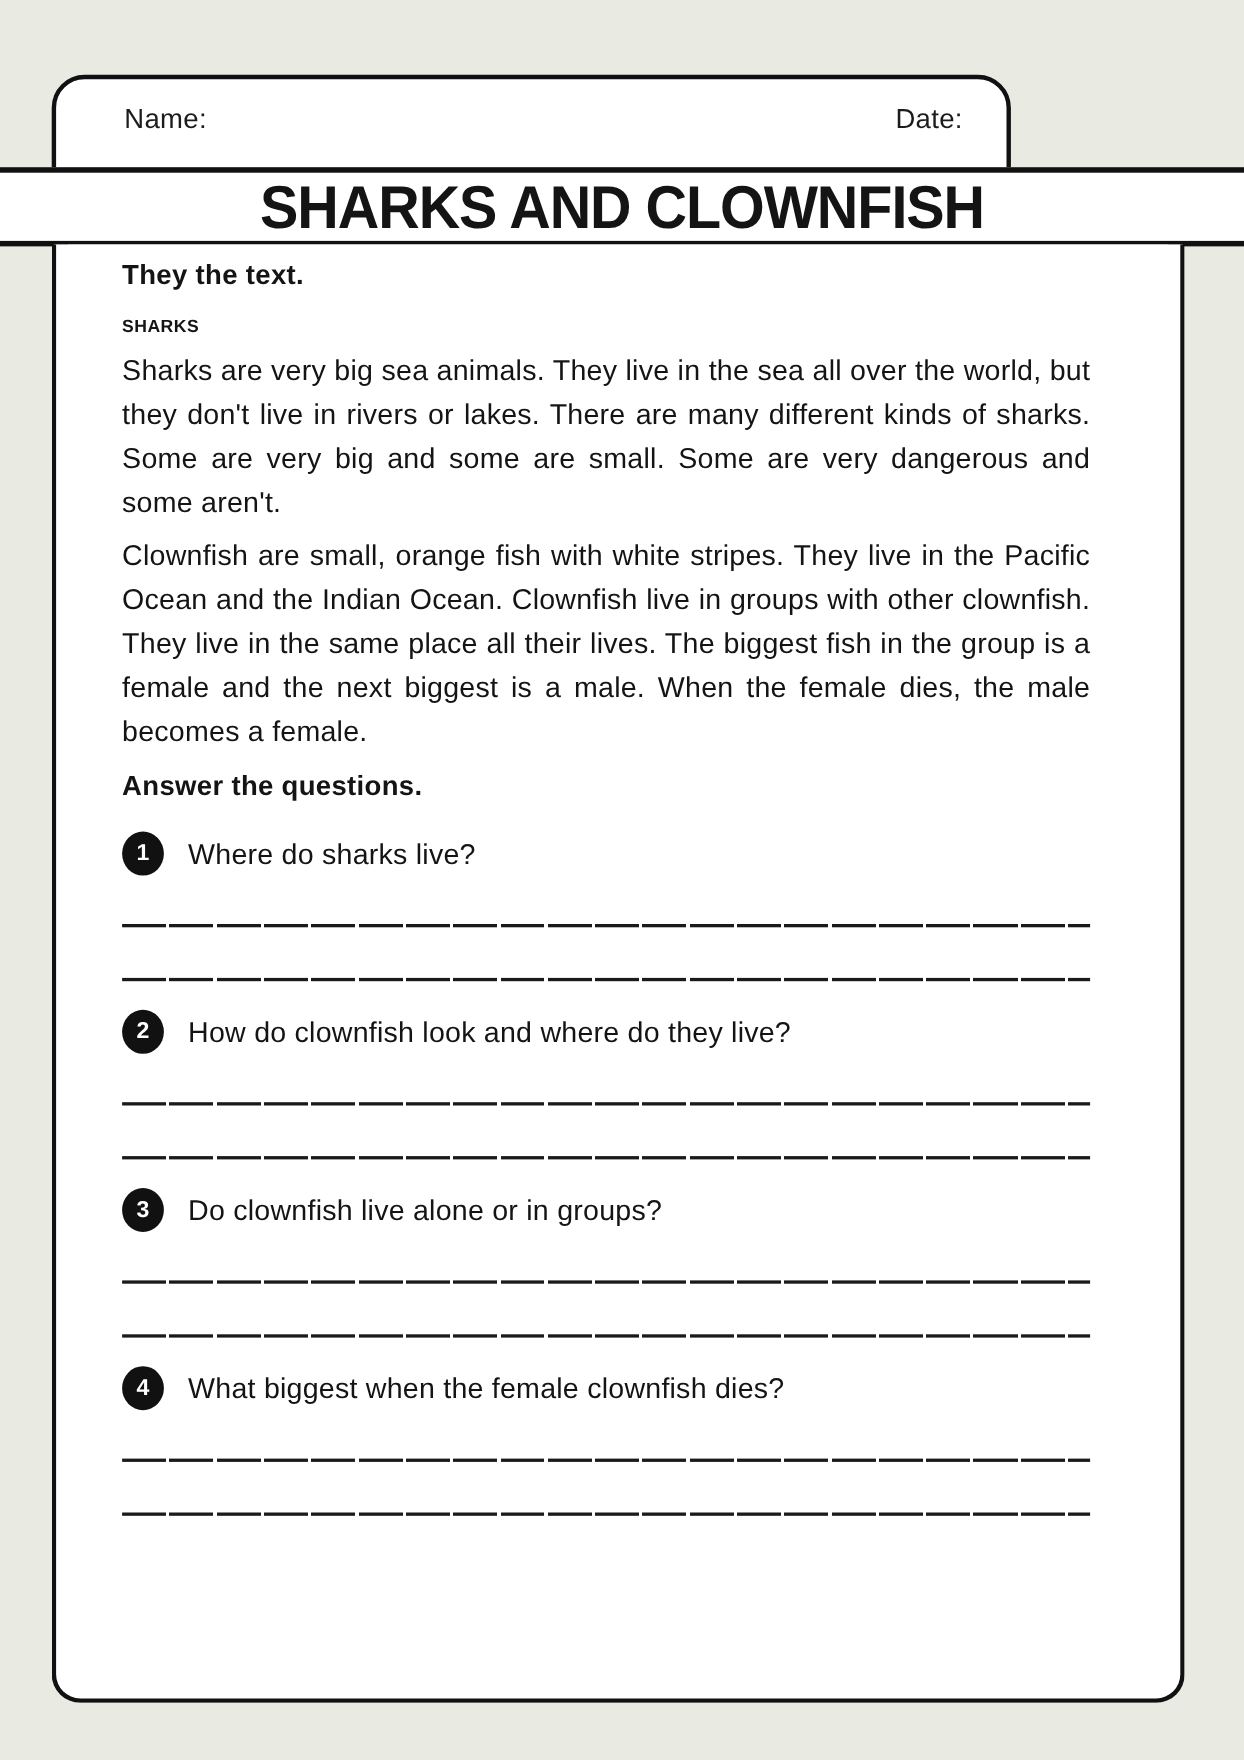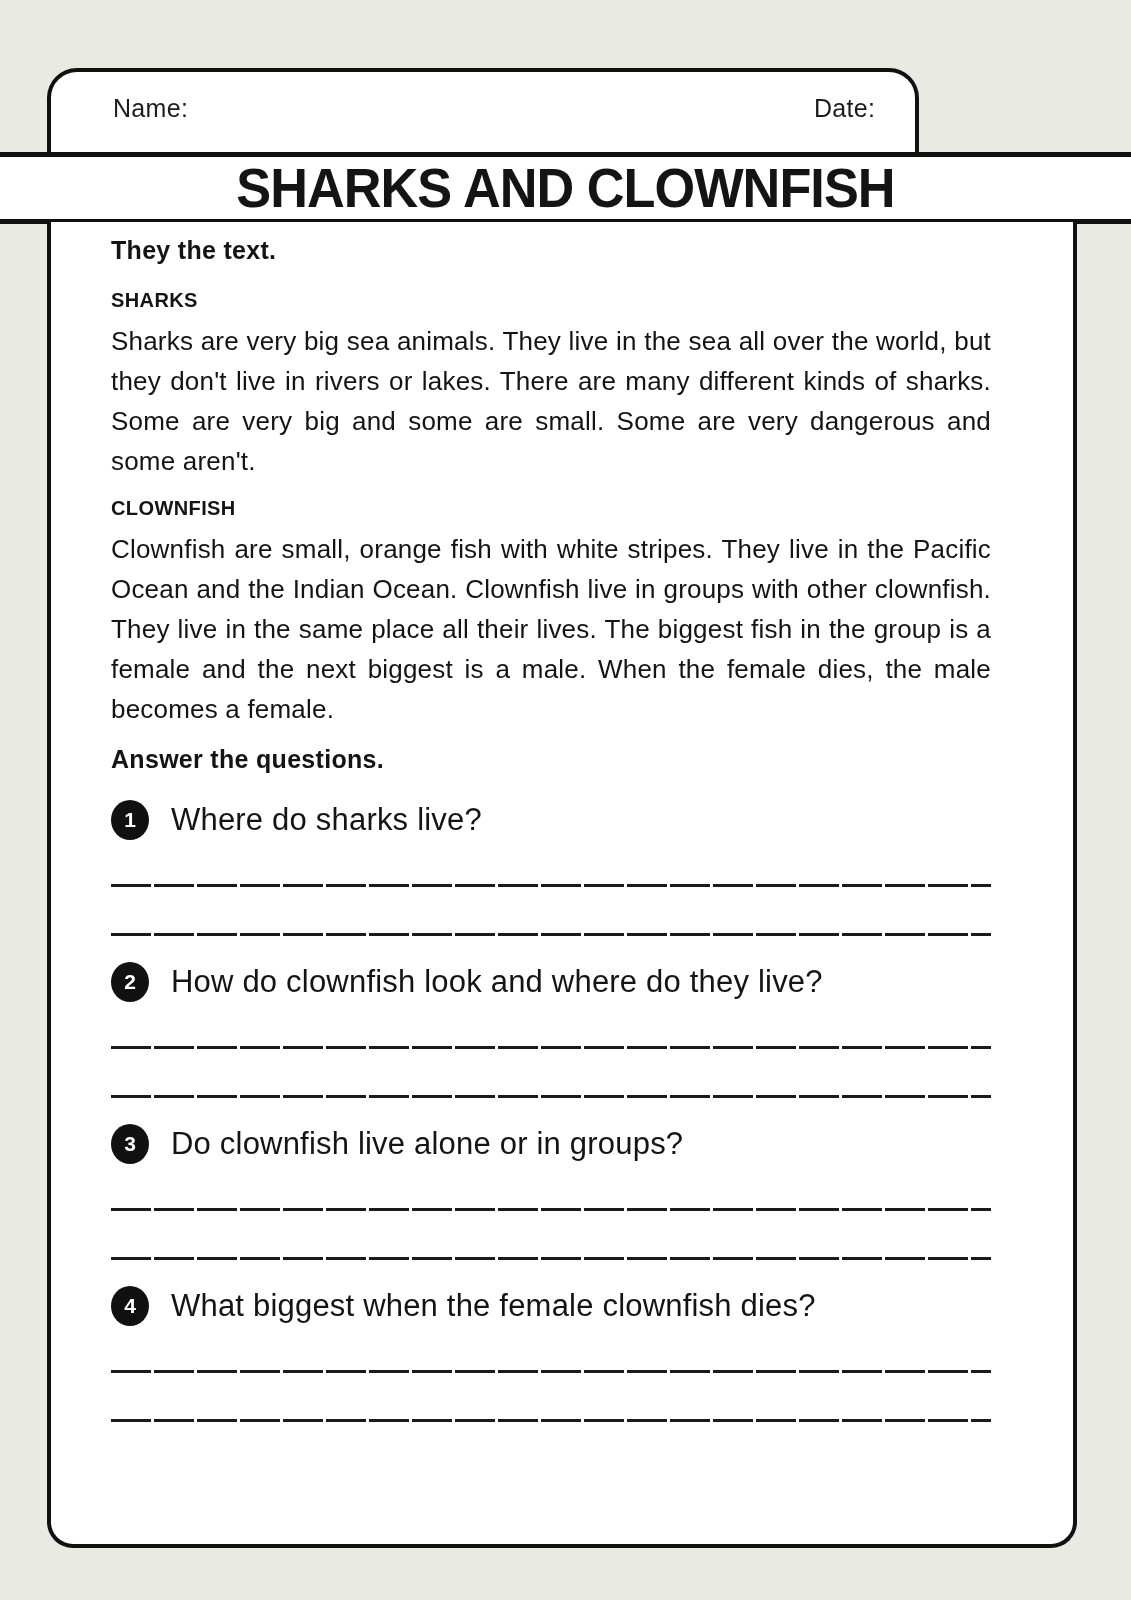--- a/index.html
+++ b/index.html
@@ -83,21 +83,21 @@
     border-radius: 0 0 26px 26px;
     padding: 14px 82px 0 60px;
   }
 
   .read-instruction, .answer-instruction {
     font-size: 25px;
     font-weight: bold;
     letter-spacing: 0.3px;
   }
   .section-heading {
-    font-size: 20px;
+    font-size: 16px;
     font-weight: bold;
     letter-spacing: 0.4px;
     margin-top: 24px;
   }
   .section-heading.second { margin-top: 16px; }
   .passage {
     font-size: 26px;
     line-height: 40px;
     letter-spacing: 0.2px;
     text-align: justify;
@@ -118,21 +118,21 @@
     background: #111111;
     color: #ffffff;
     border-radius: 50%;
     display: flex;
     align-items: center;
     justify-content: center;
     font-size: 21px;
     font-weight: bold;
   }
   .q-text {
-    font-size: 31px;
+    font-size: 26px;
     letter-spacing: 0.2px;
     text-align: right;
   }
   .answer-line {
     height: 3px;
     margin-top: 44px;
     background: repeating-linear-gradient(90deg, #1a1a1a 0 40px, rgba(0,0,0,0) 40px 43px);
   }
   .answer-line + .answer-line { margin-top: 46px; }
 </style>
@@ -152,21 +152,20 @@
     <h1>SHARKS AND CLOWNFISH</h1>
   </div>
 
   <div class="content-box">
 
     <div class="read-instruction">They the text.</div>
 
     <div class="section-heading">SHARKS</div>
     <p class="passage">Sharks are very big sea animals. They live in the sea all over the world, but they don't live in rivers or lakes. There are many different kinds of sharks. Some are very big and some are small. Some are very dangerous and some aren't.</p>
 
-    <div class="section-heading second">CLOWNFISH</div>
     <p class="passage">Clownfish are small, orange fish with white stripes. They live in the Pacific Ocean and the Indian Ocean. Clownfish live in groups with other clownfish. They live in the same place all their lives. The biggest fish in the group is a female and the next biggest is a male. When the female dies, the male becomes a female.</p>
 
     <div class="answer-instruction">Answer the questions.</div>
 
     <div class="question">
       <span class="q-badge">1</span>
       <span class="q-text">Where do sharks live?</span>
     </div>
     <div class="answer-line"></div>
     <div class="answer-line"></div>

